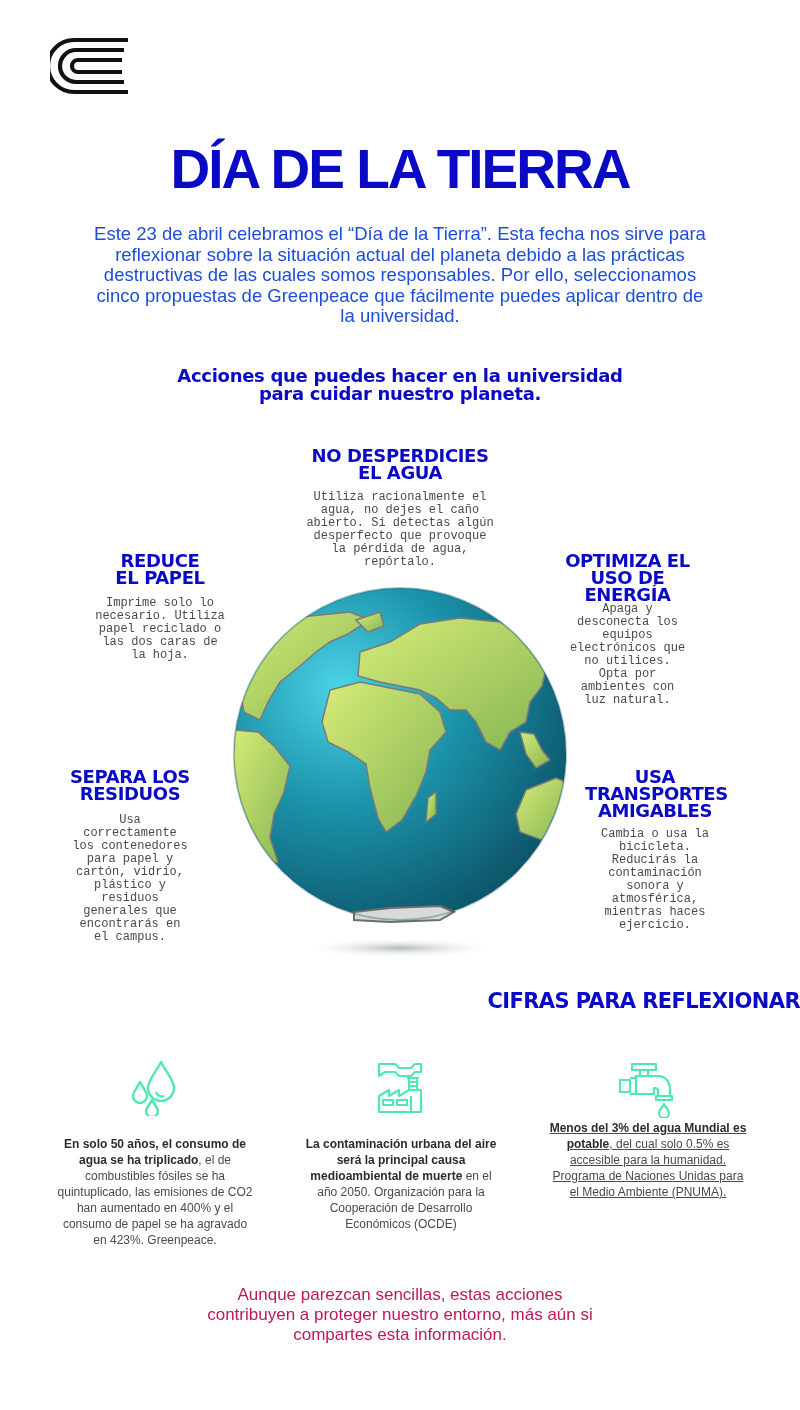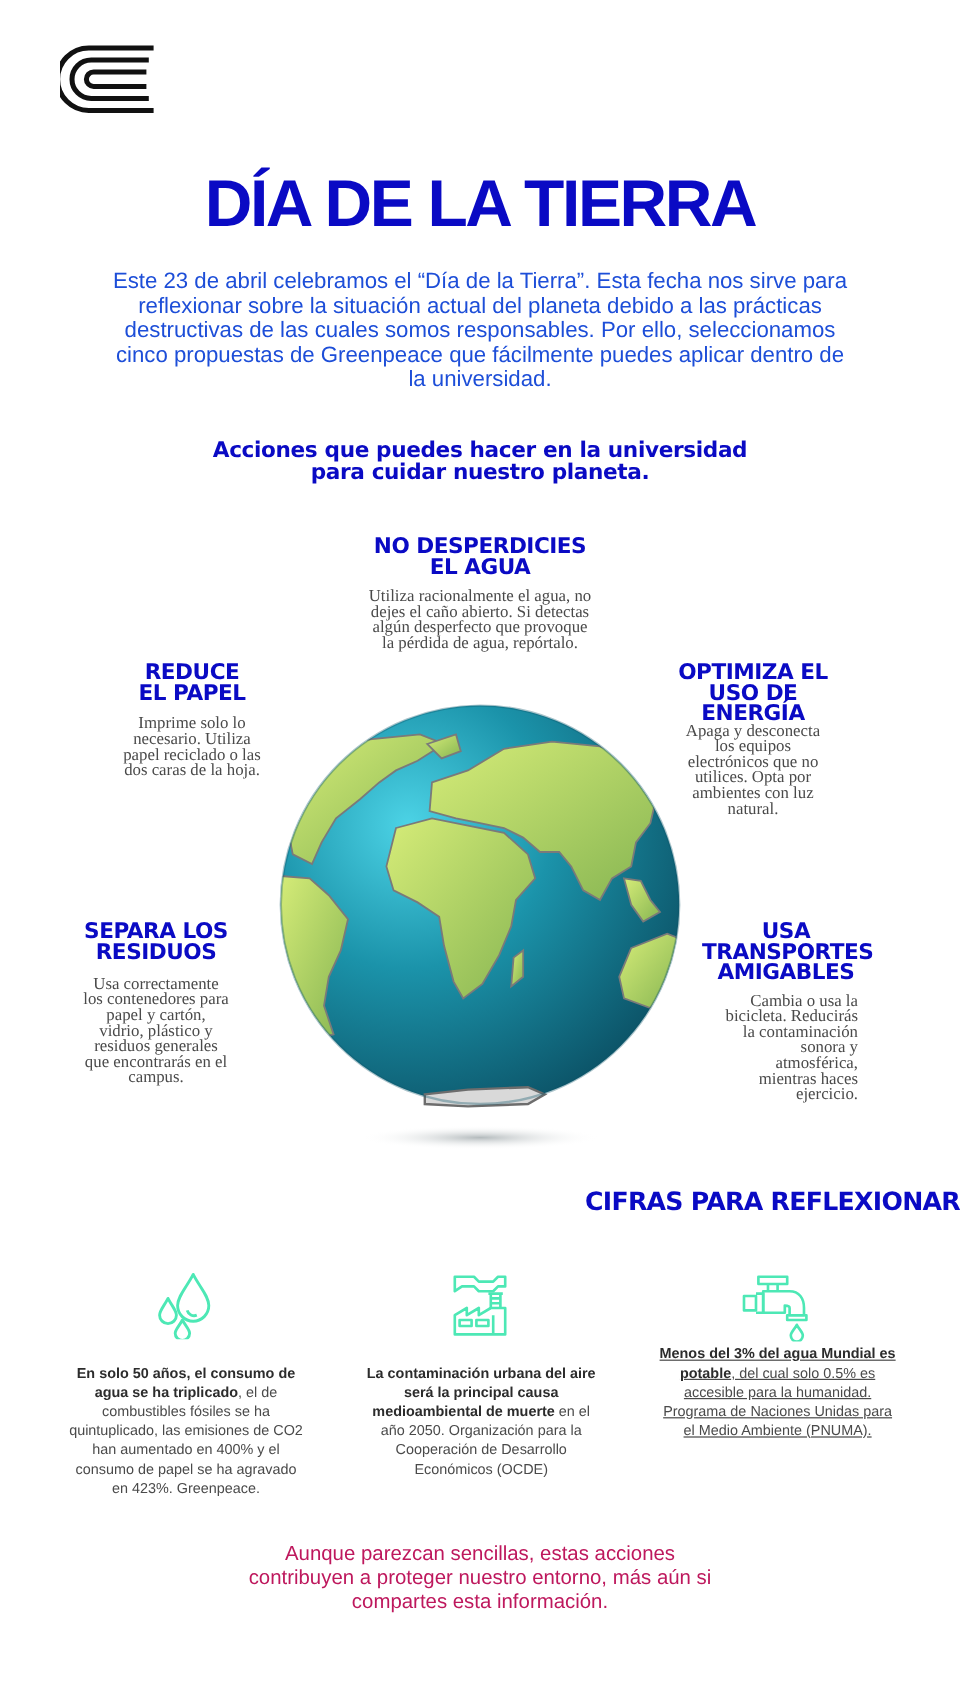--- a/index.html
+++ b/index.html
@@ -24,21 +24,21 @@
     font-family: "DejaVu Sans", sans-serif; font-weight: bold; font-size: 18px; line-height: 18px;
     color: #0a0ac4; letter-spacing: -0.3px;
   }
 
   .action { position: absolute; text-align: center; }
   .action .head {
     font-family: "DejaVu Sans", sans-serif; font-weight: bold; font-size: 18px; line-height: 17px;
     color: #0a0ac4; letter-spacing: -0.4px;
   }
   .action .body {
-    margin-top: 9px; font-family: Liberation Serif, serif; font-size: 14px; line-height: 13px; color: #4a4a4a;
+    margin-top: 9px; font-family: Liberation Mono, monospace; font-size: 12px; line-height: 13px; color: #4a4a4a;
   }
 
   .globe-wrap { position: absolute; left: 230px; top: 582px; width: 340px; height: 380px; }
 
   .cifras-title {
     position: absolute; left: 0; width: 800px; top: 986px; text-align: right;
     font-family: "DejaVu Sans", sans-serif; font-weight: bold; font-size: 21px; line-height: 30px;
     color: #0a0ac4; letter-spacing: -0.6px;
   }
 
@@ -101,21 +101,21 @@
     <div>RESIDUOS</div>
   </div>
   <p class="body" style="margin-top:12px; padding:0 4px;">Usa correctamente los contenedores para papel y cartón, vidrio, plástico y residuos generales que encontrarás en el campus.</p>
 </div>
 
 <div class="action" style="left:585px; top:768px; width:140px;">
   <div class="head">
     <div>USA TRANSPORTES</div>
     <div>AMIGABLES</div>
   </div>
-  <p class="body" style="padding:0 10px;text-align:right;">Cambia o usa la bicicleta. Reducirás la contaminación sonora y atmosférica, mientras haces ejercicio.</p>
+  <p class="body" style="padding:0 10px;">Cambia o usa la bicicleta. Reducirás la contaminación sonora y atmosférica, mientras haces ejercicio.</p>
 </div>
 
 <div class="globe-wrap">
   <svg width="340" height="380" viewBox="0 0 340 380">
     <defs>
       <radialGradient id="ocean" cx="0.32" cy="0.3" r="0.8">
         <stop offset="0" stop-color="#4cd3e6"></stop>
         <stop offset="0.45" stop-color="#1b93aa"></stop>
         <stop offset="1" stop-color="#0b5064"></stop>
       </radialGradient>

